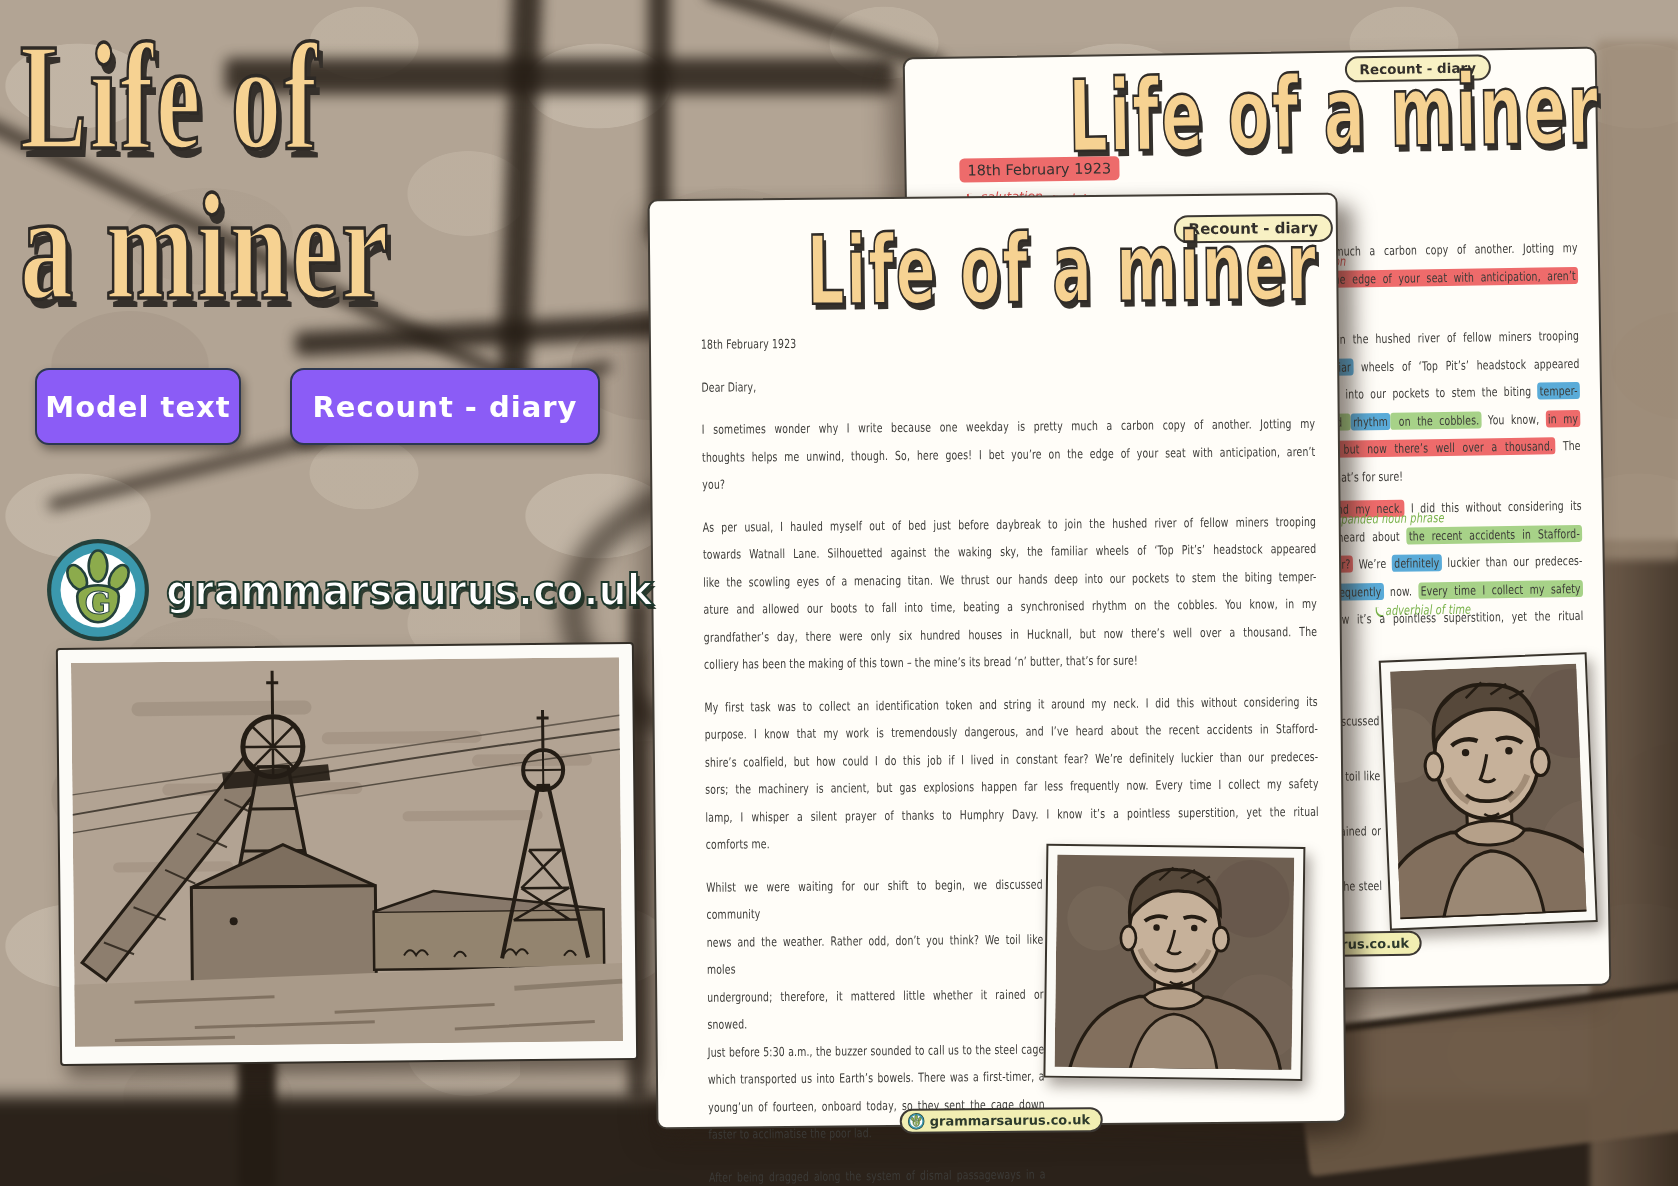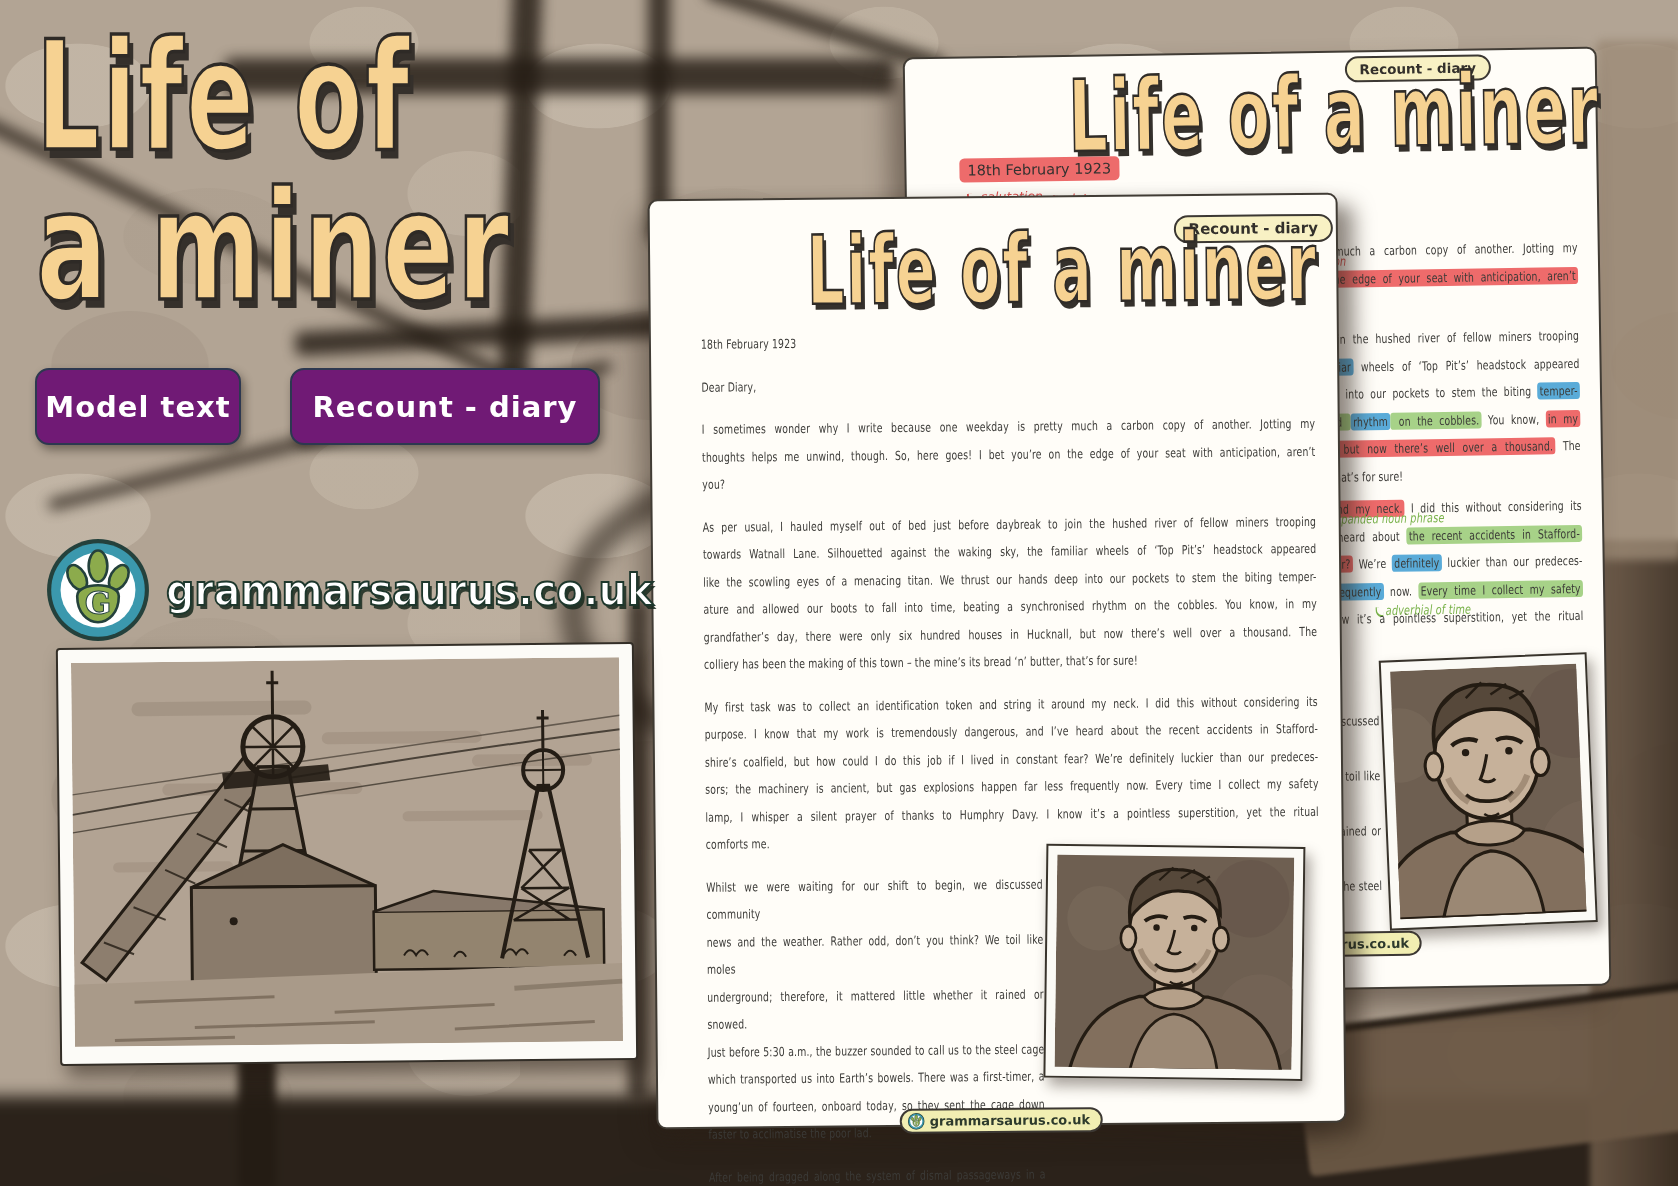--- a/index.html
+++ b/index.html
@@ -77,26 +77,26 @@
     border:2px solid #3c3833;border-radius:15px;padding:2px 11px 2px 6px;font-weight:bold;
     font-size:13px;color:#2d3a2c;white-space:nowrap;}
   .front-page .footer-pill{left:50%;bottom:-9px;transform:translateX(-50%);}
   .back-page .footer-pill{left:300px;top:879px;}
   .photo{position:absolute;background:#fbfaf5;border:2px solid #38332b;padding:9px;
     box-shadow:5px 8px 14px rgba(40,30,20,.4);}
   .photo svg{display:block;}
   .front-photo{left:388px;top:649px;transform:rotate(1.3deg);}
   .back-photo{left:468px;top:606px;transform:rotate(-1.5deg);}
   
-  .hero-title{position:absolute;left:36px;top:22px;z-index:4;}
+  .hero-title{position:absolute;left:20px;top:22px;z-index:4;font-family:Liberation Serif, serif;}
   .hero-title .ln{font-weight:bold;font-size:152px;line-height:150px;color:#f6d292;letter-spacing:4px;
     -webkit-text-stroke:3.5px #2e2a26;text-shadow:7px 9px 0 #35302b;transform-origin:0 50%;white-space:nowrap;}
   .hero-title .ln1{transform:scaleX(.66);}
   .hero-title .ln2{transform:scaleX(.70);}
-  .navy-btn{position:absolute;z-index:4;background:#701a75;border:2px solid #2d3850;border-radius:14px;
+  .navy-btn{position:absolute;z-index:4;background:#8b5cf6;border:2px solid #2d3850;border-radius:14px;
     color:#fff;font-weight:bold;font-size:29px;display:flex;align-items:center;justify-content:center;
     box-shadow:3px 5px 10px rgba(30,24,18,.45);letter-spacing:1px;}
   .btn-model{left:35px;top:368px;width:202px;height:73px;}
   .btn-recount{left:290px;top:368px;width:306px;height:73px;}
   .logo-row{position:absolute;left:46px;top:538px;z-index:4;display:flex;align-items:center;gap:16px;}
   .site-text{font-weight:bold;font-size:42px;color:#fff;letter-spacing:0;
     -webkit-text-stroke:2px #1d372c;text-shadow:3px 4px 0 rgba(25,42,30,.85);transform:scaleX(.94);transform-origin:0 50%;white-space:nowrap;}
   .sketch-frame{position:absolute;left:58px;top:645px;z-index:4;background:#fcfbf7;border:2px solid #332e27;
     border-radius:4px;padding:13px;transform:rotate(-0.6deg);box-shadow:7px 11px 18px rgba(35,26,18,.5);}
 </style>

